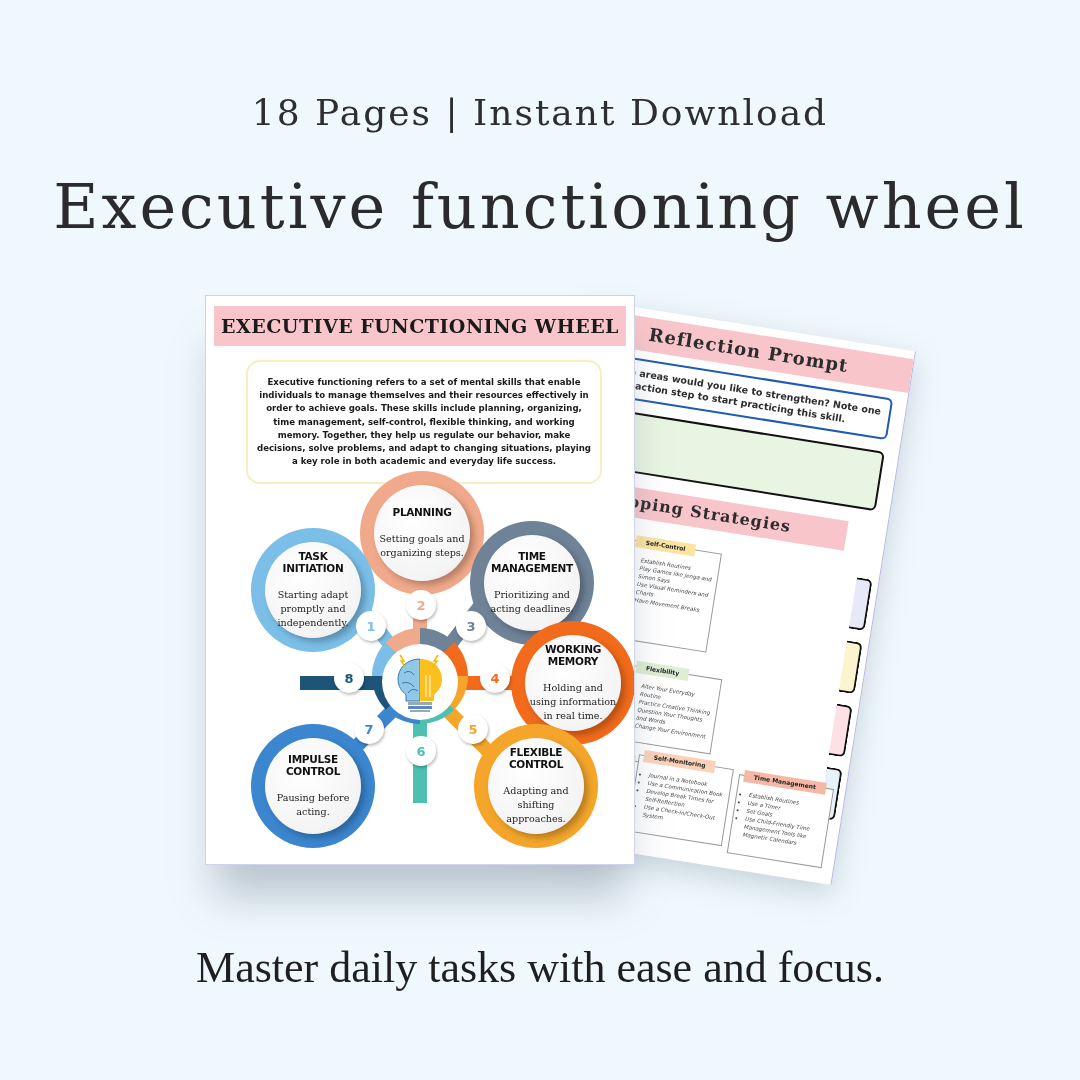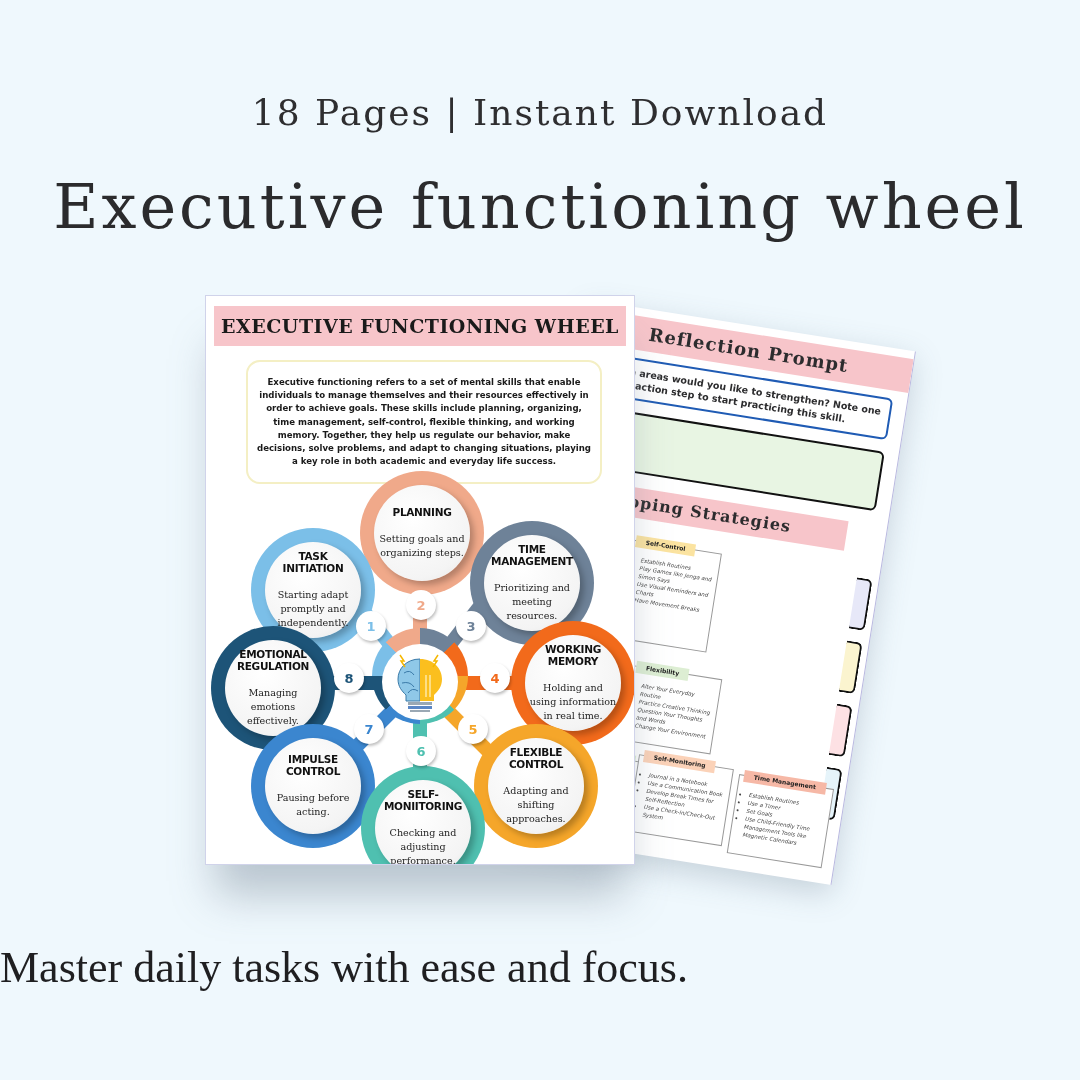--- a/index.html
+++ b/index.html
@@ -1,21 +1,21 @@
 <!DOCTYPE html>
 <html><head>
 <meta charset="utf-8">
 <style>
   * { box-sizing: border-box; margin: 0; padding: 0; }
   html, body { width: 1080px; height: 1080px; overflow: hidden; }
   body { background: #eff8fd; font-family: "DejaVu Serif", serif; position: relative; color: #2c2c2e; }
 
   .subtitle { position: absolute; top: 92px; left: 0; width: 1080px; text-align: center; font-family: "DejaVu Serif", serif; font-size: 36px; letter-spacing: 2px; color: #2e2e30; }
   .title { position: absolute; top: 170px; left: 0; width: 1080px; text-align: center; font-family: "DejaVu Serif", serif; font-size: 62px; letter-spacing: 3px; color: #2b2b2d; }
-  .tagline { position: absolute; top: 942px; left: 0; width: 1080px; font-family: "Liberation Serif", serif; font-size: 44px; color: #1f1f21; }
+  .tagline { position: absolute; top: 942px; left: 0; width: 1080px; text-align: center; font-family: "Liberation Serif", serif; font-size: 44px; color: #1f1f21; }
 
   
   .back-page { position: absolute; left: 590px; top: 300px; width: 330px; height: 540px; background: #fff; transform: rotate(9deg); transform-origin: top left; box-shadow: 0 10px 30px rgba(80,100,120,0.25); border-right: 1px solid #b8b8e0; overflow: hidden; }
   .bp-header { margin-top: 8px; height: 34px; background: #f7c5ca; text-align: center; font-family: "DejaVu Serif", serif; font-weight: bold; font-size: 18px; letter-spacing: 1px; line-height: 34px; }
   .bp-prompt { margin: 8px 14px 0 14px; border: 2px solid #1f5bb4; border-radius: 6px; padding: 6px 8px; font-family: "DejaVu Sans", sans-serif; font-weight: bold; font-size: 9.5px; text-align: center; line-height: 13px; }
   .bp-write { margin: 12px 14px 0 14px; height: 60px; background: #e8f5e3; border: 2px solid #111; border-radius: 6px; }
   .bp-coping { margin-top: 14px; height: 30px; background: #f7c5ca; text-align: center; font-weight: bold; font-size: 16px; line-height: 30px; letter-spacing: 1px; width: 290px; }
   .bp-grid { position: relative; height: 330px; }
   .bp-card { position: absolute; width: 92px; border: 1px solid #999; background: #fff; padding: 14px 4px 4px 4px; font-family: "DejaVu Sans", sans-serif; font-style: italic; font-size: 5.5px; line-height: 8px; color: #444; }
   .bp-card .tag { position: absolute; top: -6px; left: 4px; padding: 2px 10px; font-style: normal; font-weight: bold; font-size: 6px; color: #222; }
@@ -156,51 +156,39 @@
     </div>
     <div class="petal" style="left:45px;top:62px;background:#7bbfe8;">
       <div class="inner">
           <div class="ttl">TASK INITIATION</div>
           <div class="desc">Starting adapt promptly and independently.</div>
         </div>
     </div>
     <div class="petal" style="left:264px;top:55px;background:#6e8298;">
       <div class="inner">
           <div class="ttl">TIME MANAGEMENT</div>
-          <div class="desc">Prioritizing and meeting resources.</div>
-        </div>
-    </div>
-    <div class="petal" style="left:5px;top:160px;background:#1d5478;">
-      <div class="inner">
-          <div class="ttl">EMOTIONAL REGULATION</div>
-          <div class="desc">Managing emotions effectively.</div>
+          <div class="desc">Prioritizing and acting deadlines.</div>
         </div>
     </div>
     <div class="petal" style="left:305px;top:155px;background:#f26a1b;">
       <div class="inner">
           <div class="ttl">WORKING MEMORY</div>
           <div class="desc">Holding and using information in real time.</div>
         </div>
     </div>
     <div class="petal" style="left:45px;top:258px;background:#3b86cf;">
       <div class="inner">
           <div class="ttl">IMPULSE CONTROL</div>
           <div class="desc">Pausing before acting.</div>
         </div>
     </div>
     <div class="petal" style="left:268px;top:258px;background:#f5a62a;">
       <div class="inner">
           <div class="ttl">FLEXIBLE CONTROL</div>
           <div class="desc">Adapting and shifting approaches.</div>
-        </div>
-    </div>
-    <div class="petal" style="left:155px;top:300px;background:#4fc0b0;">
-      <div class="inner">
-          <div class="ttl">SELF-MONIITORING</div>
-          <div class="desc">Checking and adjusting performance.</div>
         </div>
     </div>
 
     <div class="num" style="left:150px;top:145px;color:#7bbfe8;">1</div>
     <div class="num" style="left:200px;top:124px;color:#f0a98a;">2</div>
     <div class="num" style="left:250px;top:145px;color:#6e8298;">3</div>
     <div class="num" style="left:274px;top:197px;color:#f26a1b;">4</div>
     <div class="num" style="left:252px;top:248px;color:#f5a62a;">5</div>
     <div class="num" style="left:200px;top:270px;color:#4fc0b0;">6</div>
     <div class="num" style="left:148px;top:248px;color:#3b86cf;">7</div>

